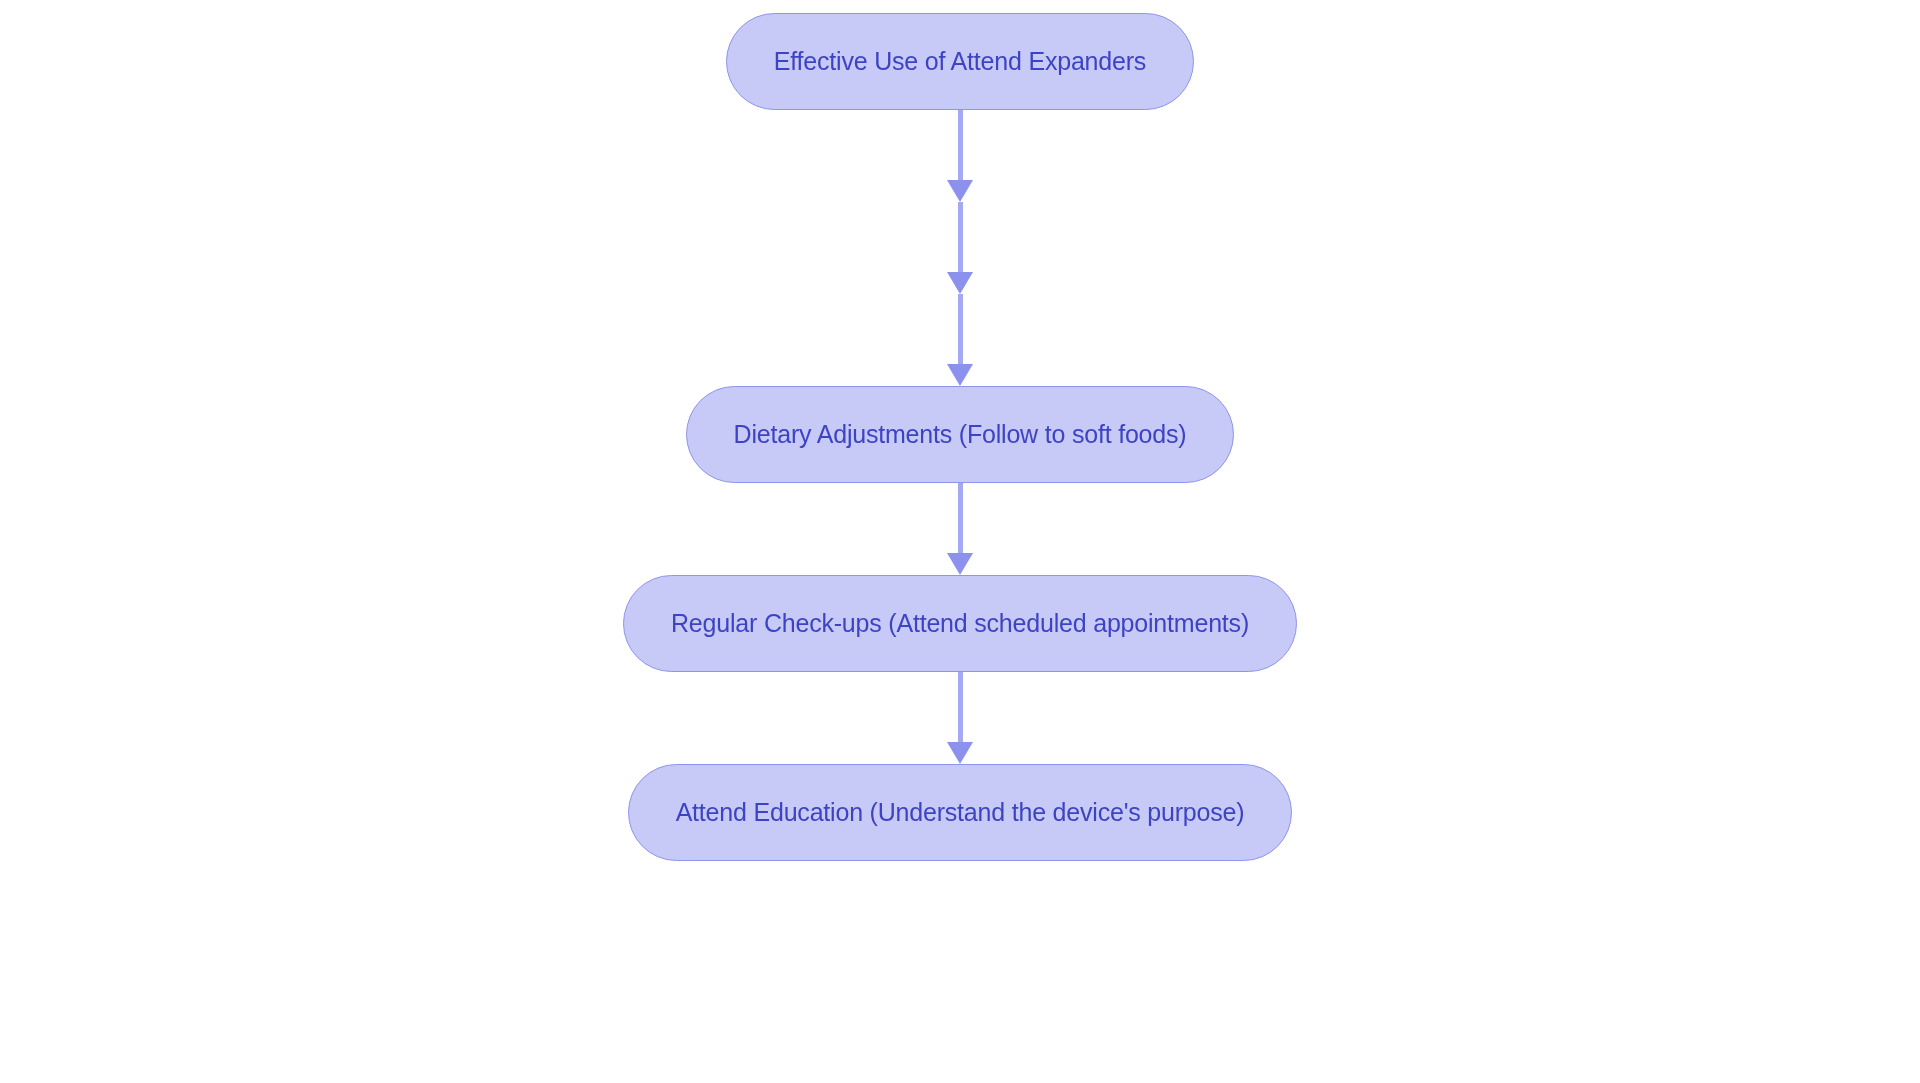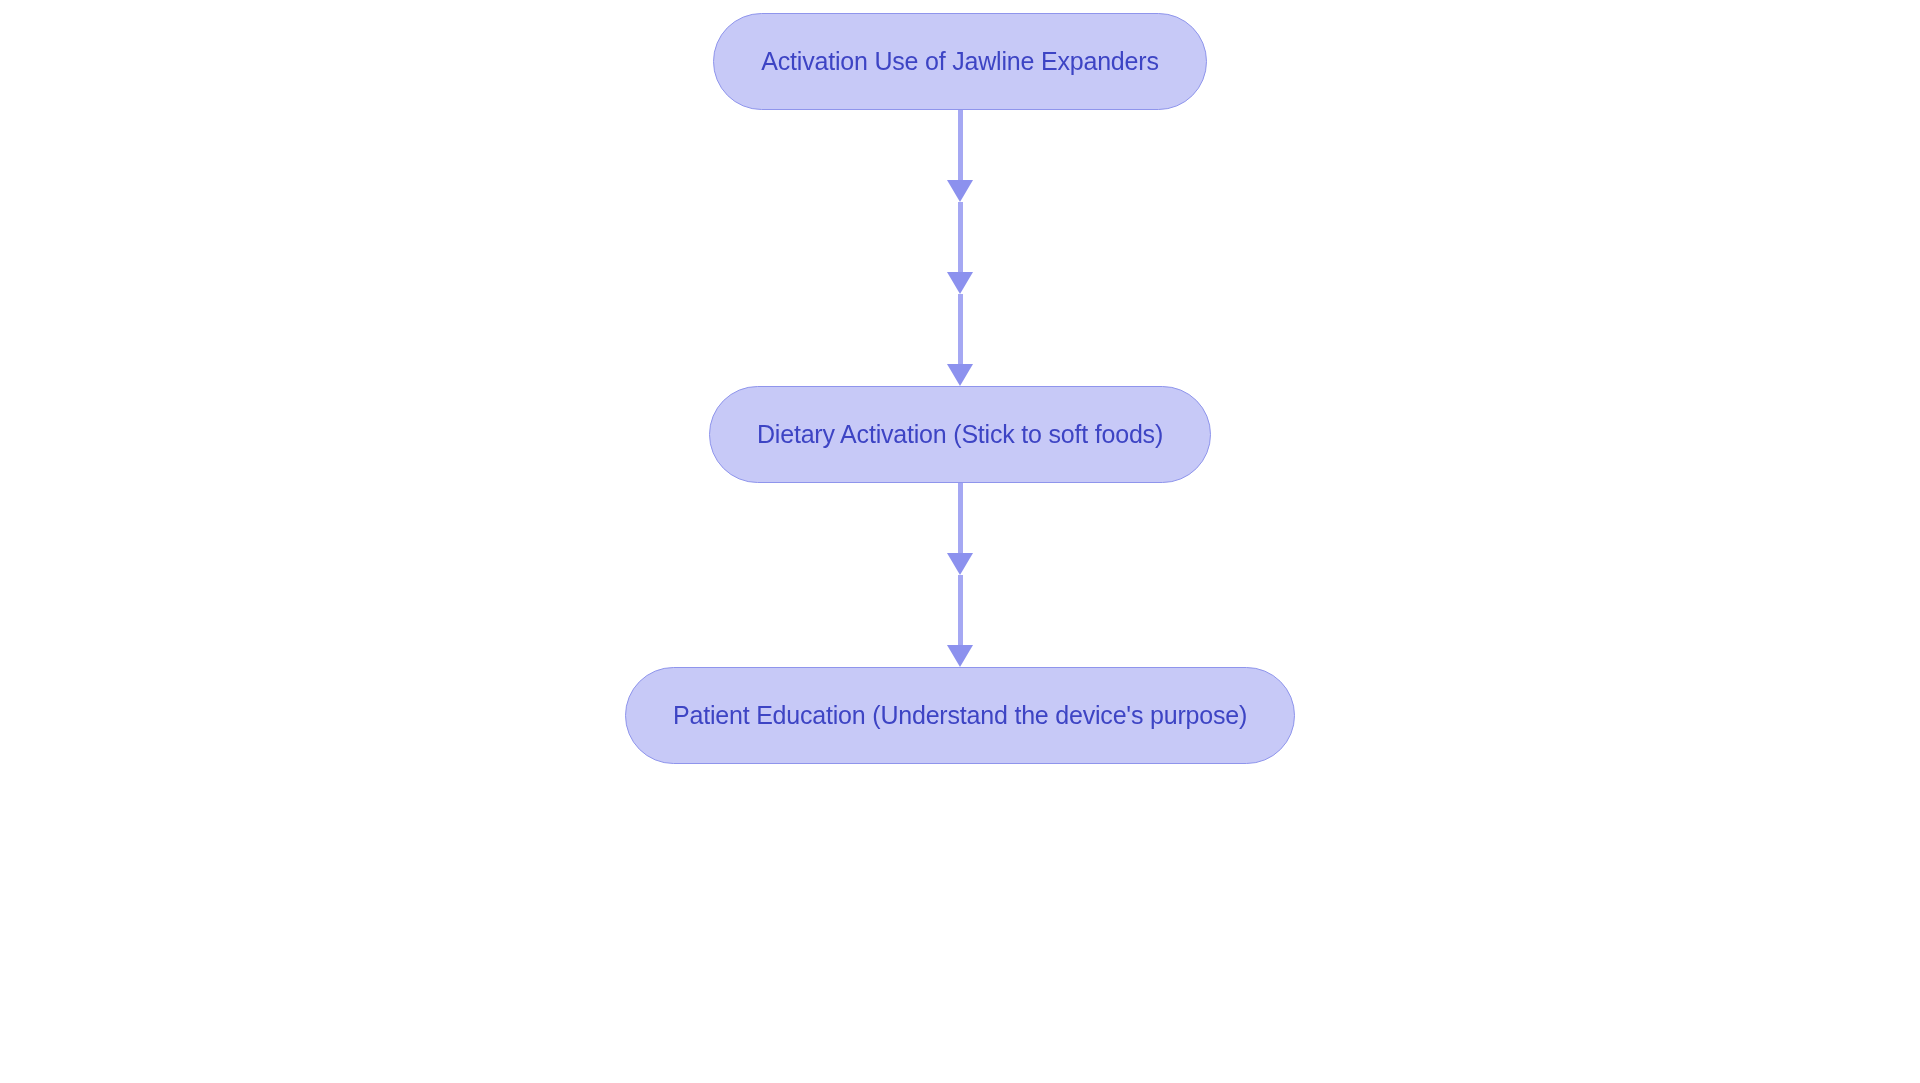--- a/index.html
+++ b/index.html
@@ -62,52 +62,55 @@
     border-top: 22px solid var(--arrow-head);
     margin-top: -1px;
   }
 </style>
 </head>
 <body>
 
 <div class="canvas">
 
   <div class="node">
-    <span>Activation Use of Jawline Expanders</span>
+    <span>Effective Use of Attend Expanders</span>
   </div>
 
   <div class="arrow">
     <div class="arrow-line"></div>
     <div class="arrow-head"></div>
   </div>
 
 
   <div class="arrow">
     <div class="arrow-line"></div>
     <div class="arrow-head"></div>
   </div>
 
 
   <div class="arrow">
     <div class="arrow-line"></div>
     <div class="arrow-head"></div>
   </div>
 
   <div class="node">
-    <span>Dietary Activation (Stick to soft foods)</span>
+    <span>Dietary Adjustments (Follow to soft foods)</span>
   </div>
 
   <div class="arrow">
     <div class="arrow-line"></div>
     <div class="arrow-head"></div>
   </div>
 
+  <div class="node">
+    <span>Regular Check-ups (Attend scheduled appointments)</span>
+  </div>
 
   <div class="arrow">
     <div class="arrow-line"></div>
     <div class="arrow-head"></div>
   </div>
 
   <div class="node">
-    <span>Patient Education (Understand the device's purpose)</span>
+    <span>Attend Education (Understand the device's purpose)</span>
   </div>
 
 </div>
 
 </body></html>

